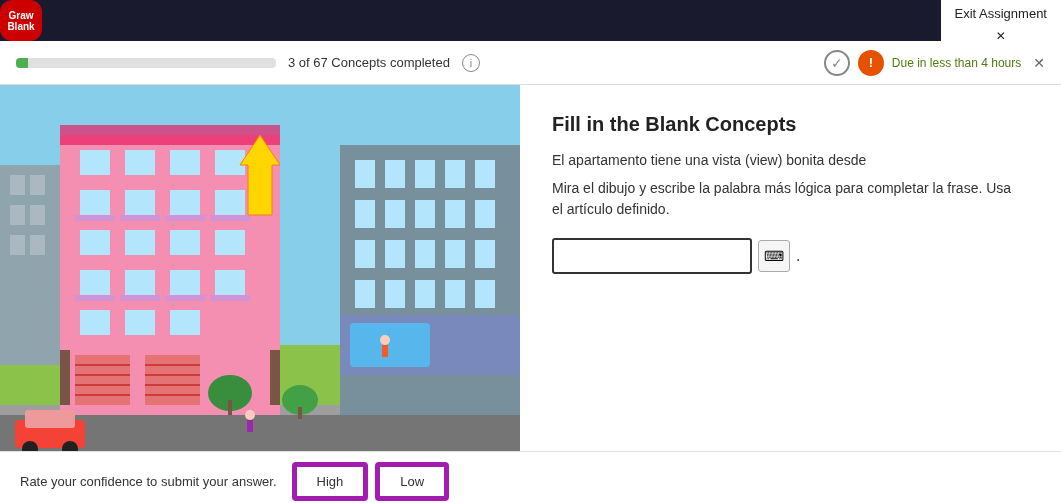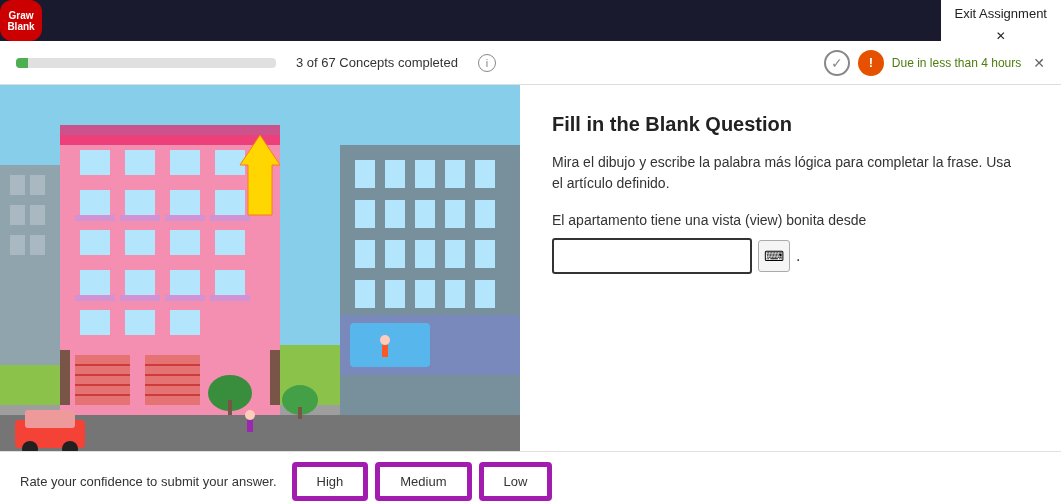--- a/index.html
+++ b/index.html
@@ -58,21 +58,21 @@
 
     
     #progress-bar-area {
       display: flex;
       align-items: center;
       background: white;
       height: 44px;
       width: 100%;
       padding: 0 16px;
       border-bottom: 1px solid #ddd;
-      gap: 20px;
+      gap: 12px;
     }
 
     #progress-track {
       background: #e0e0e0;
       border-radius: 4px;
       height: 10px;
       width: 260px;
       overflow: hidden;
     }
 
@@ -404,38 +404,35 @@
 
       <circle cx="250" cy="330" r="5" fill="#FFCCBC"></circle>
       <rect x="247" y="335" width="6" height="12" fill="#9C27B0"></rect>
 
       <rect x="60" y="265" width="10" height="55" fill="#795548"></rect>
       <rect x="270" y="265" width="10" height="55" fill="#795548"></rect>
     </svg>
   </div>
 
   <div id="question-panel">
-    <h2 id="question-title">Fill in the Blank Question</h2>
+    <h2 id="question-title">Fill in the Blank Concepts</h2>
+    <p id="sentence">El apartamento tiene una vista (view) bonita desde</p>
     <p id="question-instruction" style="white-space:pre-line;">Mira el dibujo y escribe la palabra más lógica para completar la frase. Usa
 el artículo definido.</p>
-    <p id="sentence">El apartamento tiene una vista (view) bonita desde</p>
     <div id="answer-row">
       <input id="answer-input" type="text" style="">
       <button id="keyboard-icon-btn">
         <span style="font-size:14px;">⌨</span>
       </button>
       <span id="period-text">.</span>
     </div>
   </div>
 </div>
 
 <div id="bottom-bar">
   <span id="rate-text">Rate your confidence to submit your answer.</span>
   <button class="confidence-btn">
     <span>High</span>
   </button>
   <button class="confidence-btn">
-    <span>Medium</span>
-  </button>
-  <button class="confidence-btn">
     <span>Low</span>
   </button>
 </div>
 
 </body></html>

